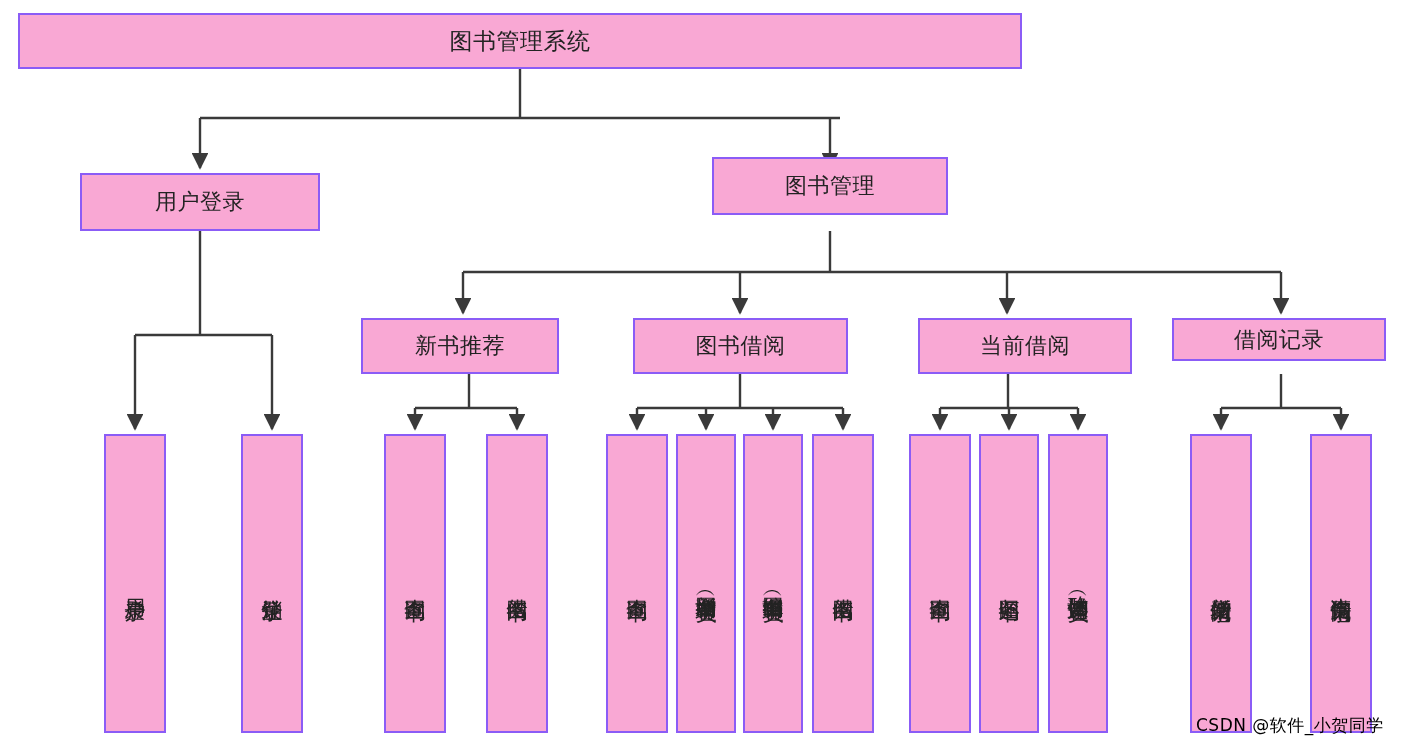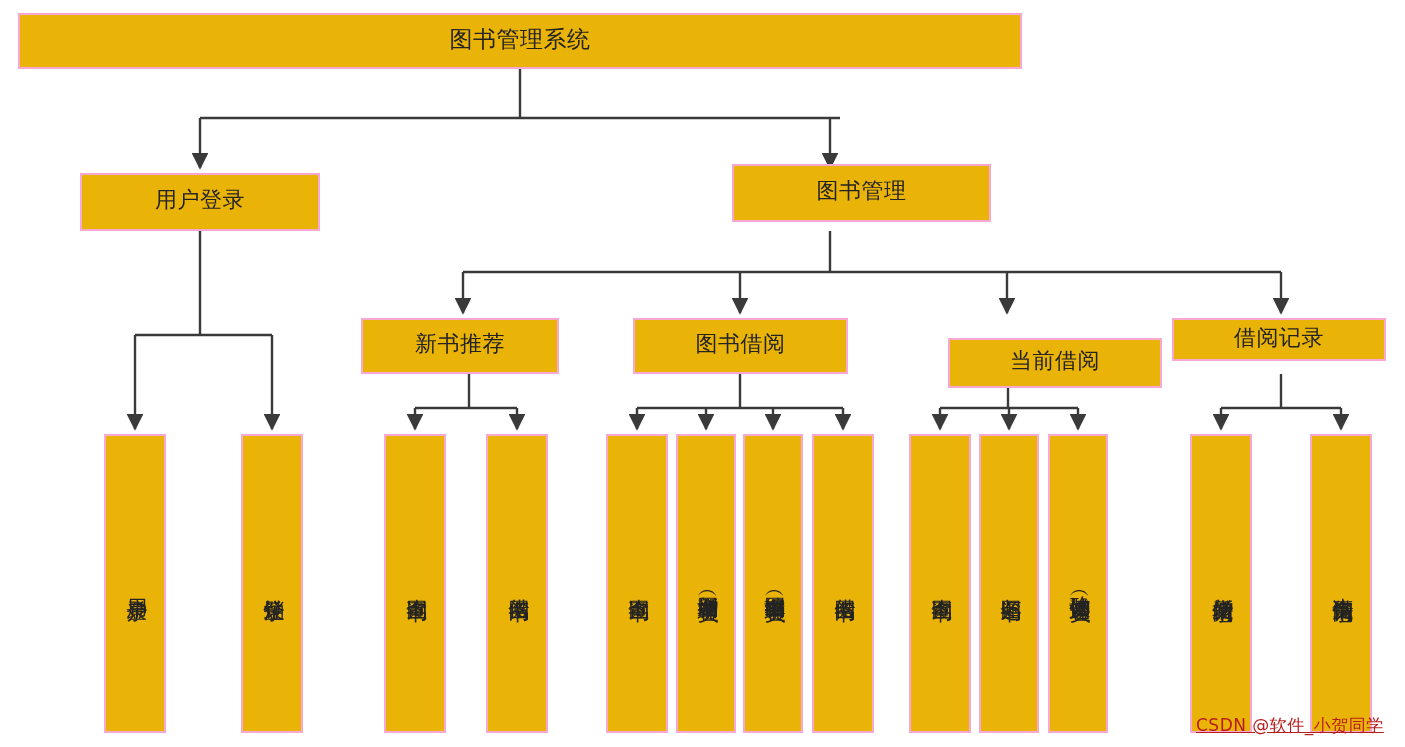--- a/index.html
+++ b/index.html
@@ -20,27 +20,26 @@
   #edges {
     position: absolute;
     left: 0;
     top: 0;
     width: 1405px;
     height: 747px;
   }
   .node {
     position: absolute;
     box-sizing: border-box;
-    border: 2px solid #f9a8d4;
-    background: #eab308;
+    border: 2px solid #8b5cf6;
+    background: #f9a8d4;
     display: flex;
     align-items: center;
     justify-content: center;
     color: #222222;
-    font-family: Liberation Mono, monospace;
   }
   .node-label {
     font-size: 22px;
     line-height: 1.15;
     letter-spacing: 0.5px;
     white-space: nowrap;
     color: #232323;
   }
   .node.vertical .node-label {
     writing-mode: vertical-rl;
@@ -48,25 +47,24 @@
     white-space: nowrap;
     letter-spacing: 1px;
     font-size: 21px;
   }
   .node.root .node-label { font-size: 23px; }
   .watermark {
     position: absolute;
     left: 1196px;
     top: 714px;
     font-size: 17px;
-    color: #b91c1c;
+    color: #000000;
     white-space: nowrap;
     letter-spacing: 0.5px;
     pointer-events: none;
-    text-decoration: underline;
   }
 </style>
 </head>
 <body>
 
 <div id="canvas">
 
   <svg id="edges" viewBox="0 0 1405 747" xmlns="http://www.w3.org/2000/svg">
     <defs>
       <marker id="arrow" viewBox="0 0 10 10" refX="9" refY="5" markerWidth="7" markerHeight="7" orient="auto-start-reverse">
@@ -117,31 +115,31 @@
     </g>
   </svg>
 
   <div class="node root" style="left:18px; top:13px; width:1004px; height:56px;">
     <span class="node-label">图书管理系统</span>
   </div>
 
   <div class="node" style="left:80px; top:173px; width:240px; height:58px;">
     <span class="node-label">用户登录</span>
   </div>
-  <div class="node" style="left:712px; top:164px; width:259px; height:58px;margin-left:20px;">
+  <div class="node" style="left:712px; top:157px; width:236px; height:58px;">
     <span class="node-label">图书管理</span>
   </div>
 
   <div class="node" style="left:361px; top:318px; width:198px; height:56px;">
     <span class="node-label">新书推荐</span>
   </div>
   <div class="node" style="left:633px; top:318px; width:215px; height:56px;">
     <span class="node-label">图书借阅</span>
   </div>
-  <div class="node" style="left:948px; top:318px; width:214px; height:50px;margin-top:20px;">
+  <div class="node" style="left:918px; top:318px; width:214px; height:56px;">
     <span class="node-label">当前借阅</span>
   </div>
   <div class="node" style="left:1172px; top:318px; width:214px; height:43px;">
     <span class="node-label">借阅记录</span>
   </div>
 
   <div class="node vertical" style="left:104px; top:434px; width:62px; height:299px;">
     <span class="node-label">用户登录</span>
   </div>
   <div class="node vertical" style="left:241px; top:434px; width:62px; height:299px;">

